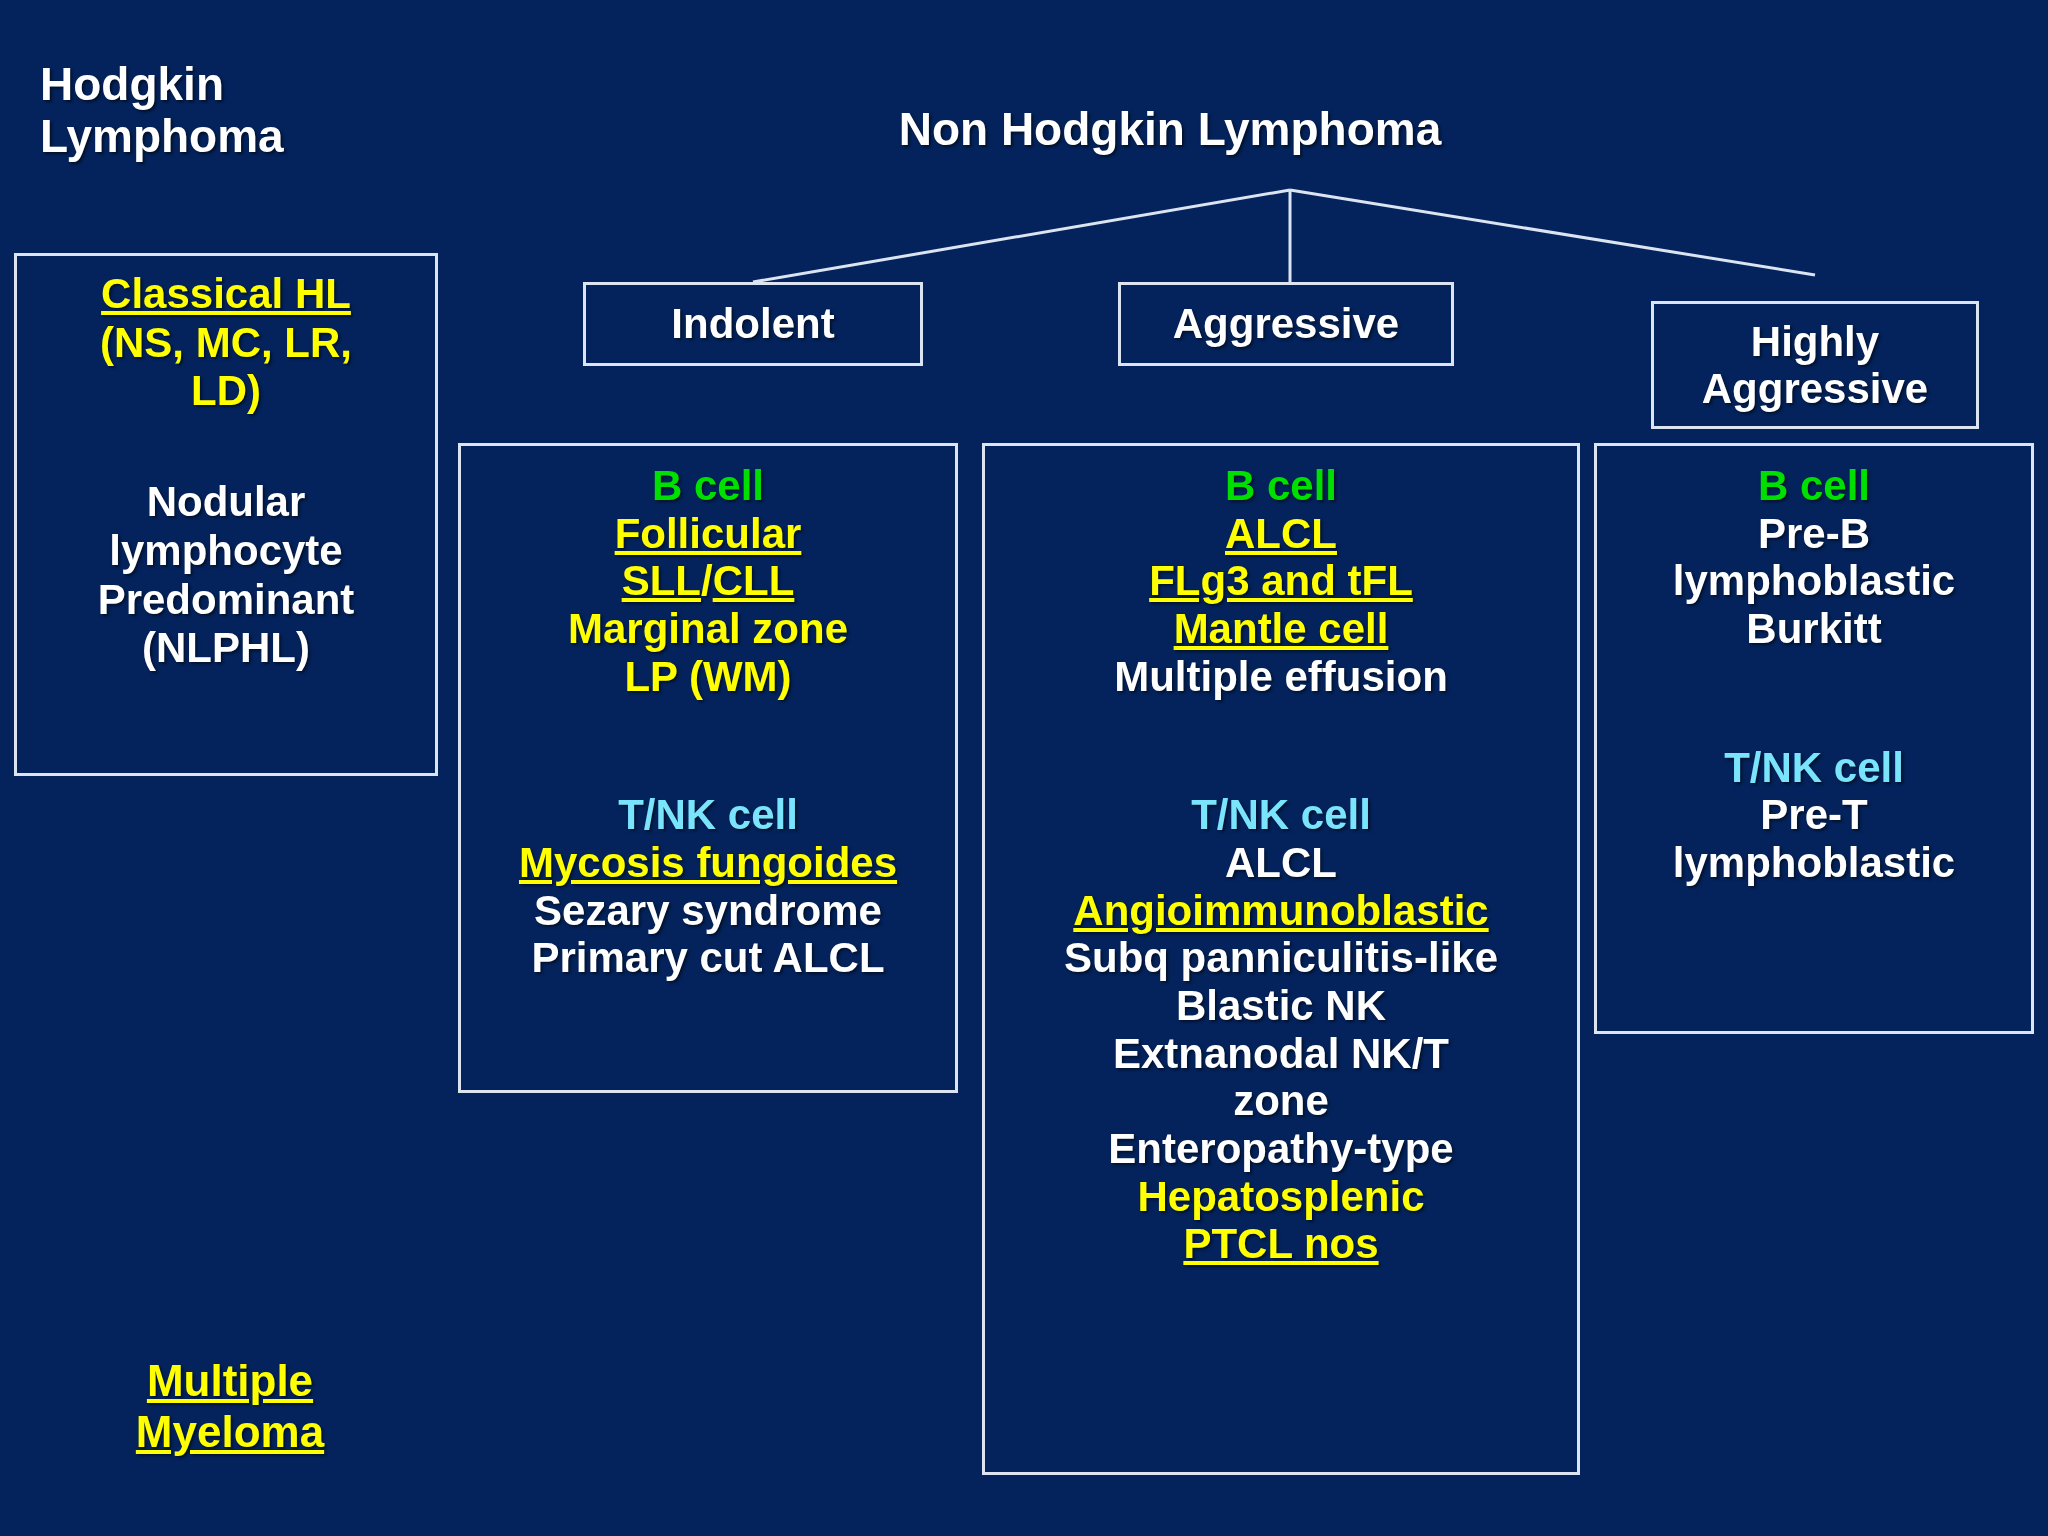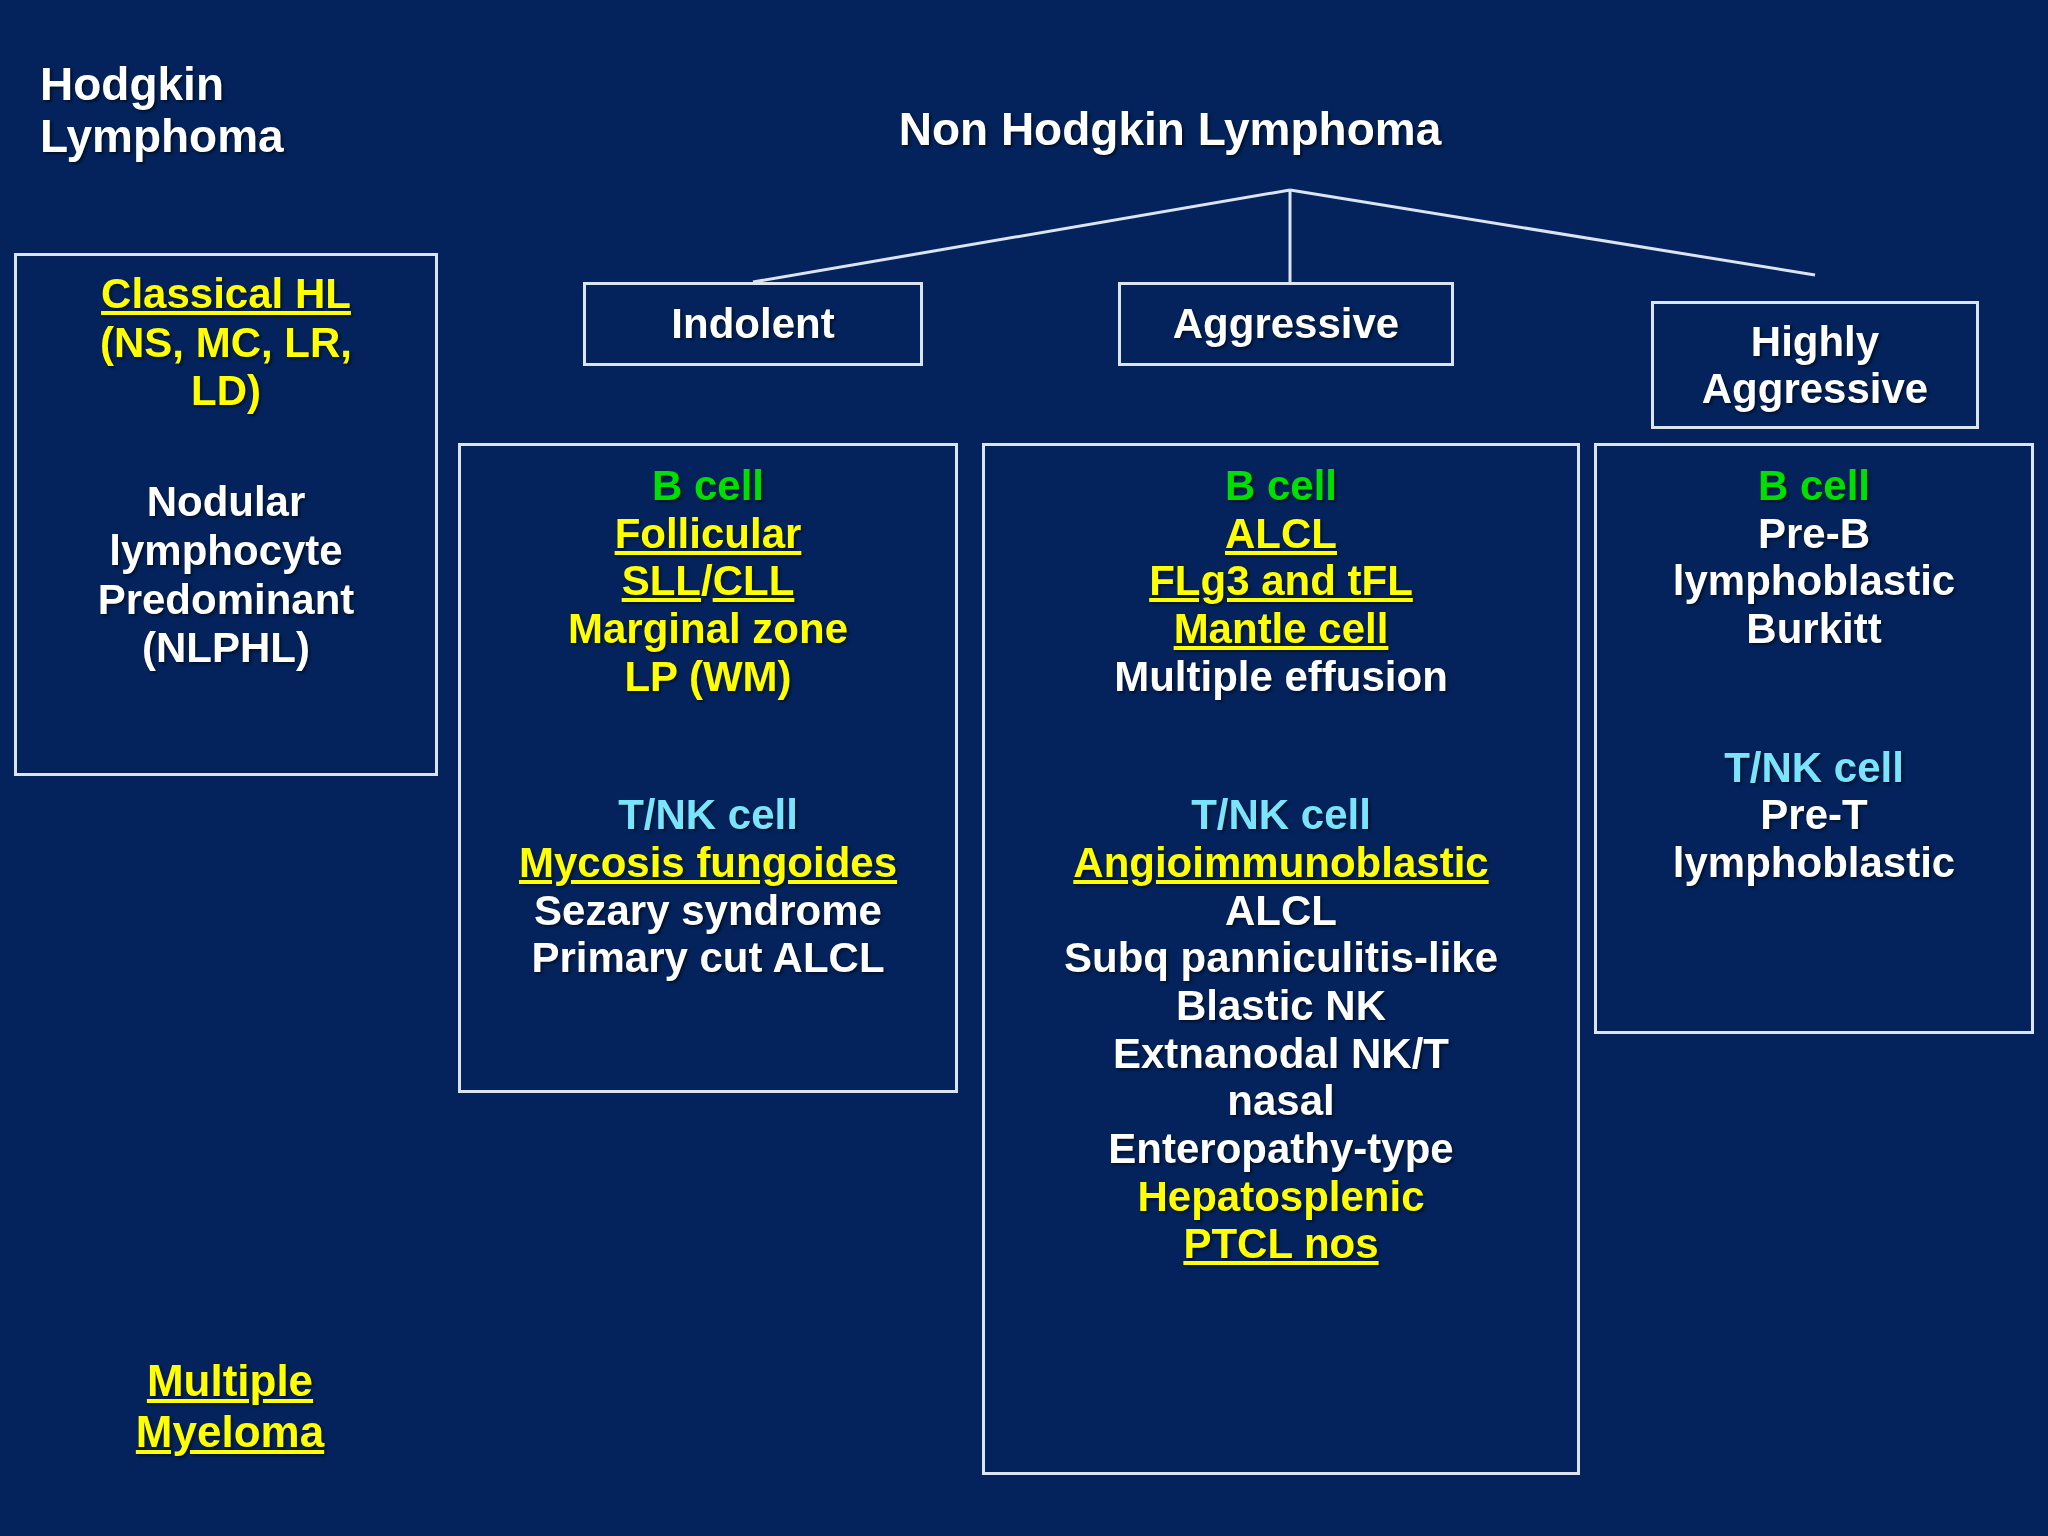--- a/index.html
+++ b/index.html
@@ -214,26 +214,26 @@
   </div>
 
   <div class="box" id="aggressive-box">
     <div class="ln green">B cell</div>
     <div class="ln yellow u">ALCL</div>
     <div class="ln yellow u">FLg3 and tFL</div>
     <div class="ln yellow u">Mantle cell</div>
     <div class="ln white">Multiple effusion</div>
     <div class="gap"></div>
     <div class="ln cyan">T/NK cell</div>
+    <div class="ln white">ALCL</div>
     <div class="ln yellow u">Angioimmunoblastic</div>
-    <div class="ln white">ALCL</div>
     <div class="ln white">Subq panniculitis-like</div>
     <div class="ln white">Blastic NK</div>
     <div class="ln white">Extnanodal NK/T</div>
-    <div class="ln white">nasal</div>
+    <div class="ln white">zone</div>
     <div class="ln white">Enteropathy-type</div>
     <div class="ln yellow">Hepatosplenic</div>
     <div class="ln yellow u">PTCL nos</div>
   </div>
 
   <div class="box" id="highly-box">
     <div class="ln green">B cell</div>
     <div class="ln white">Pre-B</div>
     <div class="ln white">lymphoblastic</div>
     <div class="ln white">Burkitt</div>

